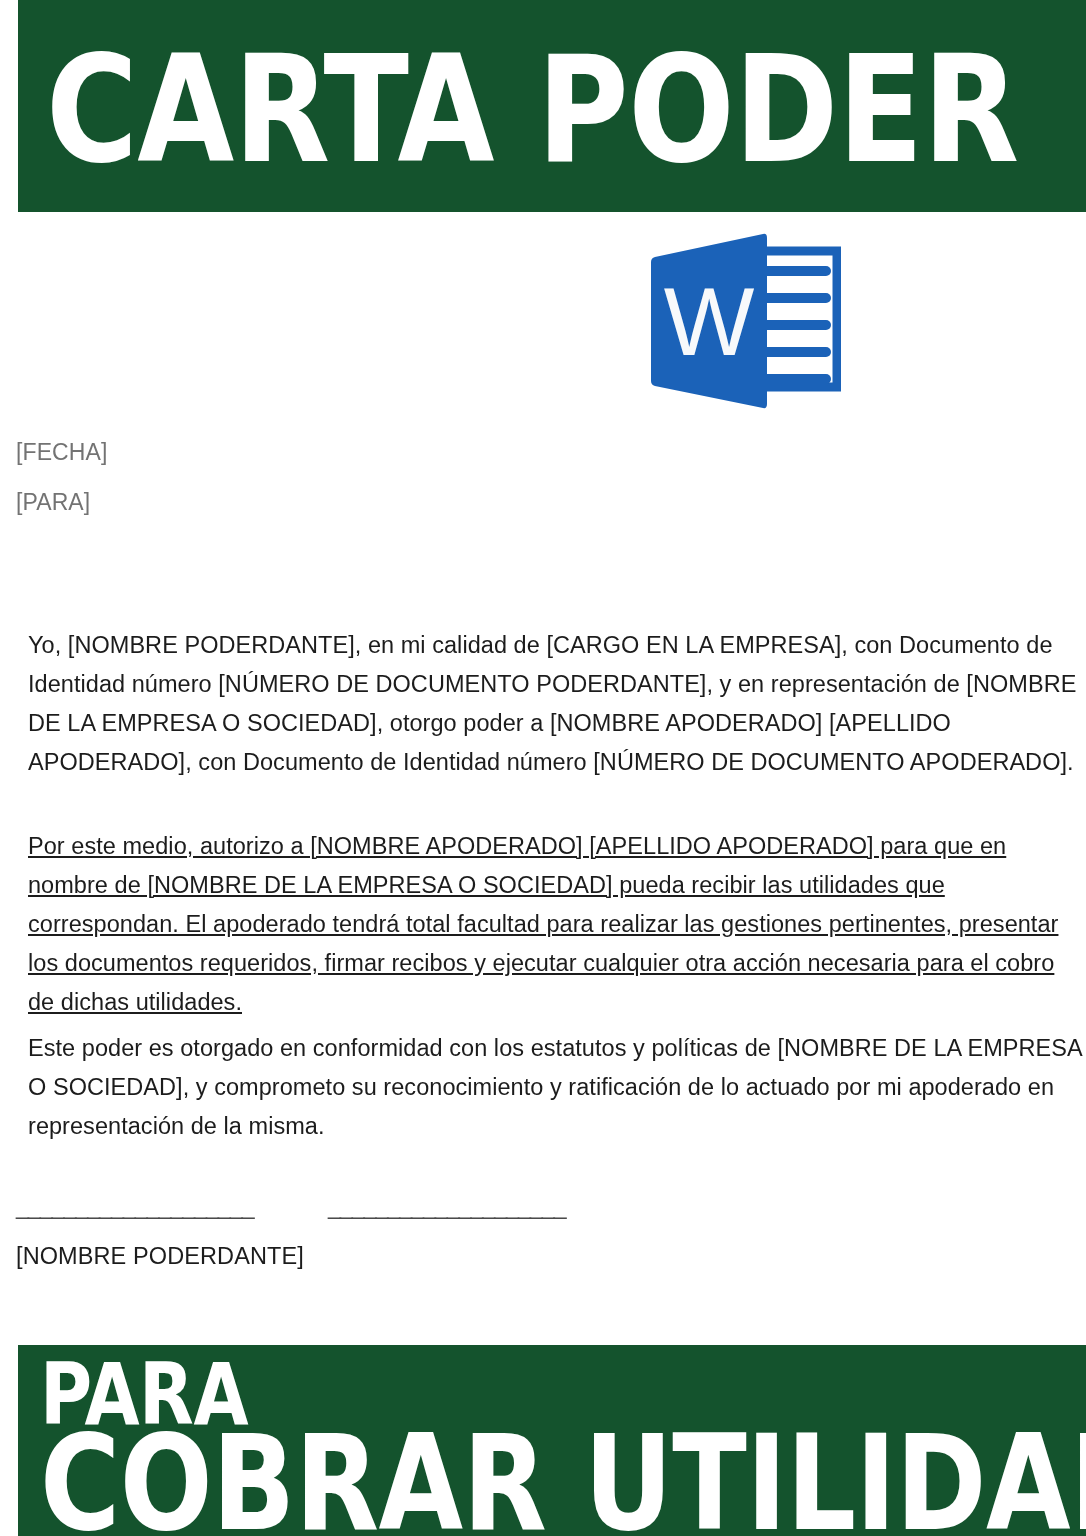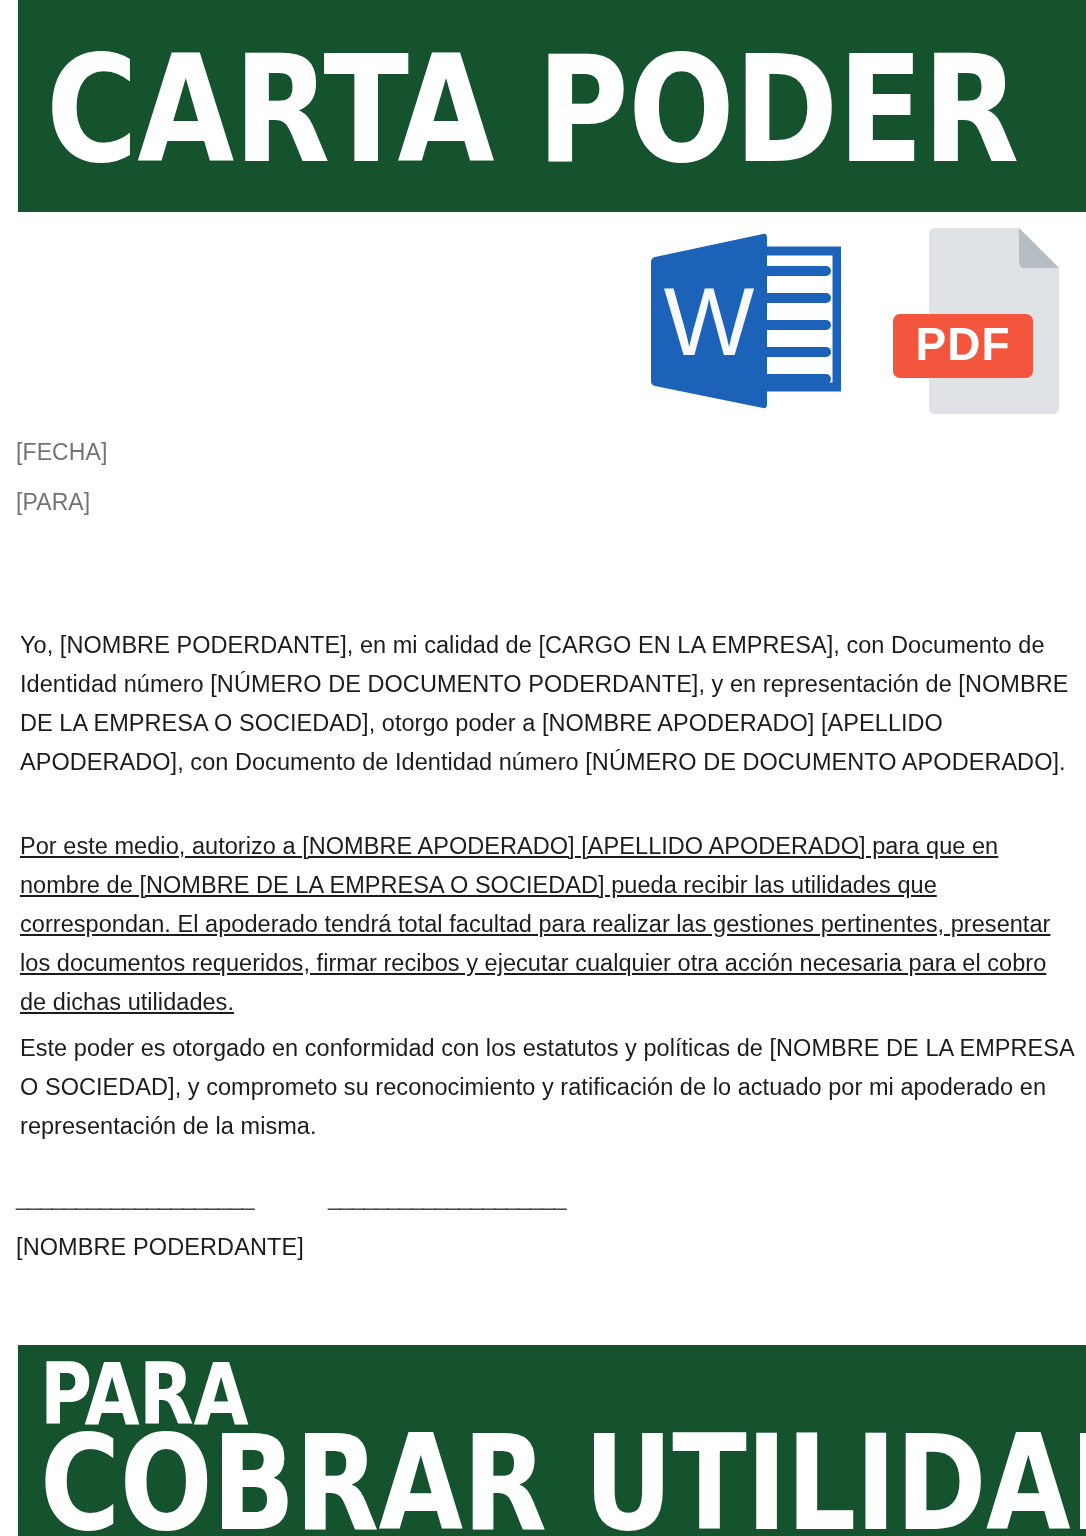--- a/index.html
+++ b/index.html
@@ -98,21 +98,21 @@
     font-size: 23px;
     color: #737373;
     letter-spacing: 0.1px;
     white-space: nowrap;
   }
   #meta-fecha { top: 12px; }
   #meta-lugar { top: 62px; }
 
   .para {
     position: absolute;
-    left: 20px;
+    left: 28px;
     width: 1054px;
     font-size: 23.5px;
     line-height: 39px;
     color: #1c1c1c;
     letter-spacing: 0.05px;
     text-align: left;
   }
   #para-1 { top: 175px; }
   #para-2 { top: 376px; text-decoration: underline; }
   #para-3 { top: 578px; }
@@ -120,21 +120,21 @@
   
   #signature-block {
     position: absolute;
     left: 0;
     top: 755px;
     width: 1086px;
     height: 110px;
   }
   .sig-col {
     position: absolute;
-    top: 0;
+    top: 9px;
   }
   #sig-col-poderdante { left: 16px; }
   #sig-col-apoderado  { left: 328px; }
 
   .sig-line {
     font-size: 23.5px;
     color: #4a4a4a;
     line-height: 30px;
     letter-spacing: -1.2px;
     white-space: nowrap;
@@ -170,31 +170,20 @@
         <rect x="104" y="118" width="76" height="10" rx="5"></rect>
         <rect x="104" y="145" width="76" height="10" rx="5"></rect>
       </g>
 
       <path d="M4 28 L112 5 Q116 4 116 9 L116 175 Q116 180 112 179 L4 157 Q0 156 0 152 L0 33 Q0 29 4 28 Z" fill="#1b62b8"></path>
 
       <text x="58" y="126" font-family="'Liberation Sans', sans-serif" font-size="96" font-weight="400" fill="#f7f9fb" text-anchor="middle">W</text>
     </svg>
   </div>
 
-  <div id="pdf-icon">
-    <svg viewBox="0 0 172 190" width="172" height="190" aria-hidden="true">
-
-      <path d="M36 8 Q36 2 42 2 L126 2 L166 42 L166 182 Q166 188 160 188 L42 188 Q36 188 36 182 Z" fill="#dfe3e6"></path>
-
-      <path d="M126 2 L166 42 L132 42 Q126 42 126 36 Z" fill="#b6bec4"></path>
-
-      <rect x="0" y="88" width="140" height="64" rx="7" fill="#f4553d"></rect>
-      <text x="70" y="134" font-family="'Liberation Sans', sans-serif" font-size="46" font-weight="700" fill="#ffffff" text-anchor="middle" letter-spacing="1">PDF</text>
-    </svg>
-  </div>
 </div>
 
 <div id="doc-body">
 
   <div class="meta-line" id="meta-fecha">[FECHA]</div>
 
   <div class="meta-line" id="meta-lugar">[PARA]</div>
 
   <p class="para" id="para-1">Yo, [NOMBRE PODERDANTE], en mi calidad de [CARGO EN LA EMPRESA], con Documento de Identidad número [NÚMERO DE DOCUMENTO PODERDANTE], y en representación de [NOMBRE DE LA EMPRESA O SOCIEDAD], otorgo poder a [NOMBRE APODERADO] [APELLIDO APODERADO], con Documento de Identidad número [NÚMERO DE DOCUMENTO APODERADO].</p>
 

